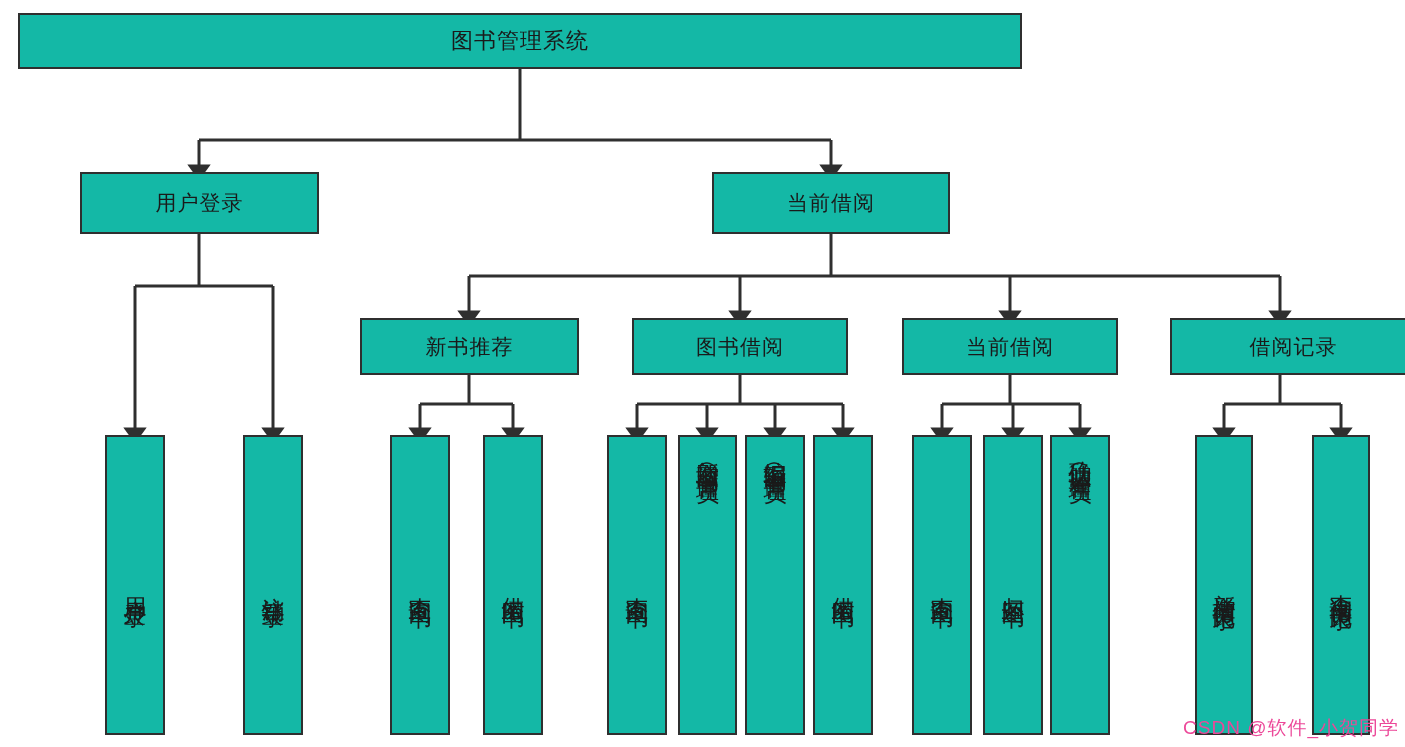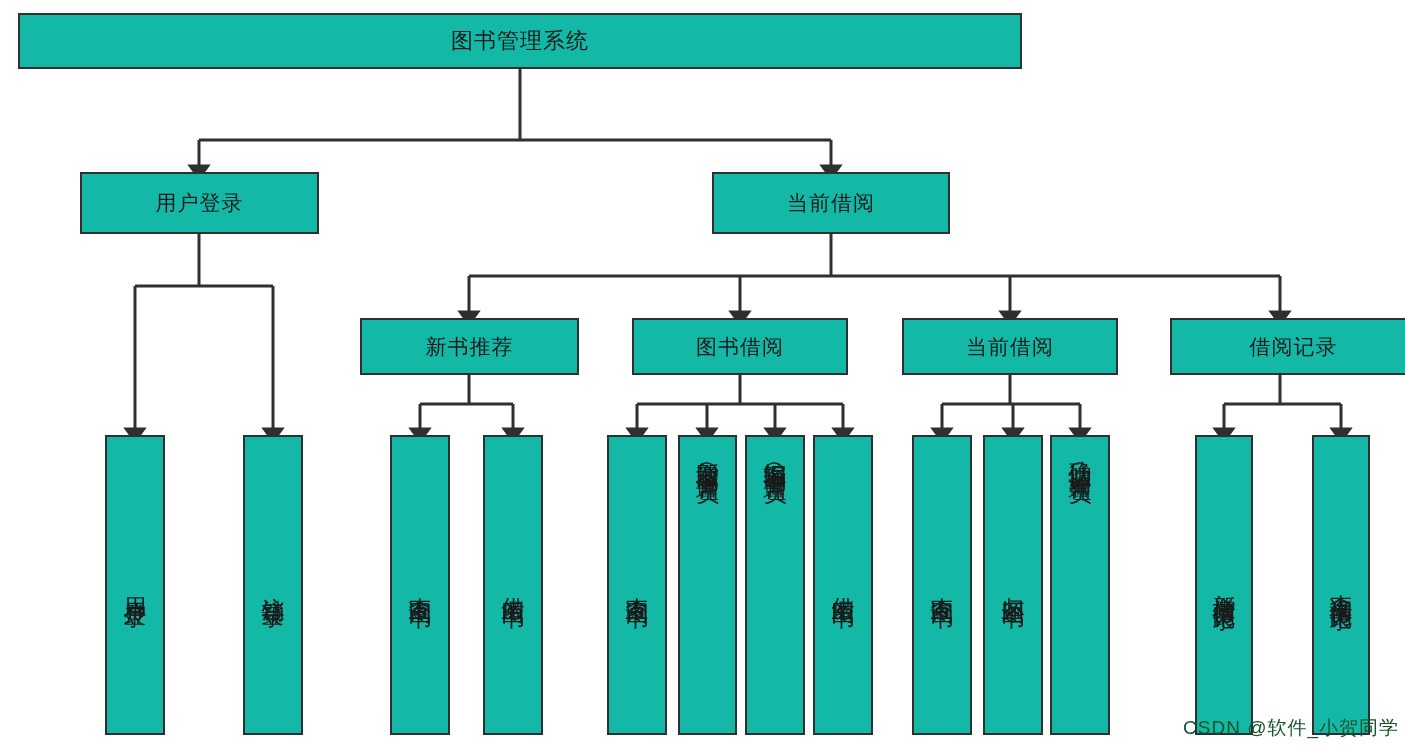--- a/index.html
+++ b/index.html
@@ -35,21 +35,21 @@
     padding:6px 0;
   }
   .node.v.center{ align-items:center; justify-content:center; }
   .node.v.top{ justify-content:flex-start; align-items:center; }
 
   .watermark{
     position:absolute;
     right:6px;
     bottom:6px;
     font-size:19px;
-    color:#14532d;
+    color:#ec4899;
     letter-spacing:1px;
     white-space:nowrap;
     pointer-events:none;
   }
 </style>
 </head>
 <body>
 
 <div id="stage">
 

